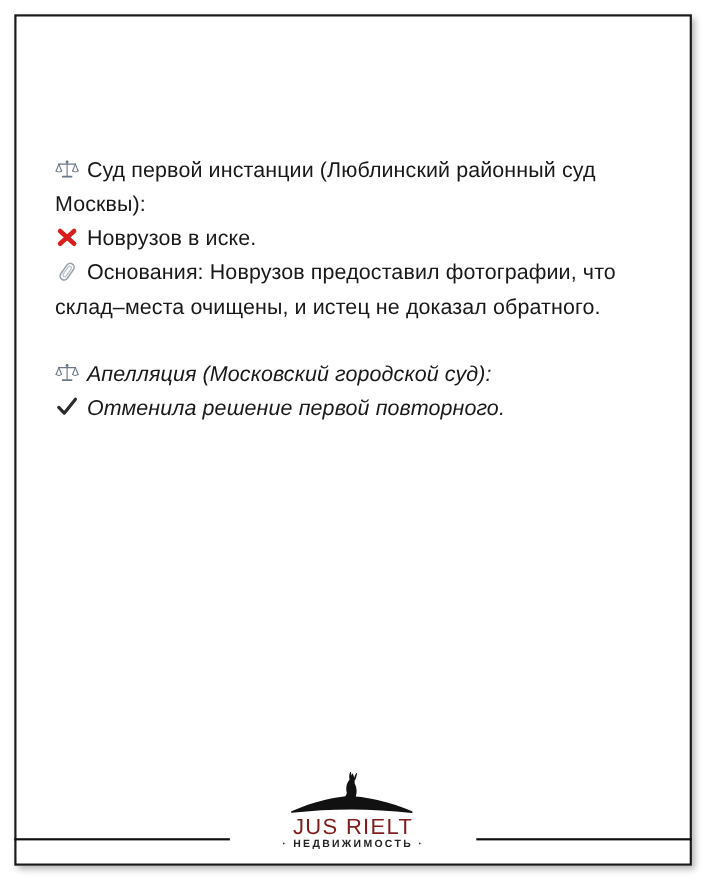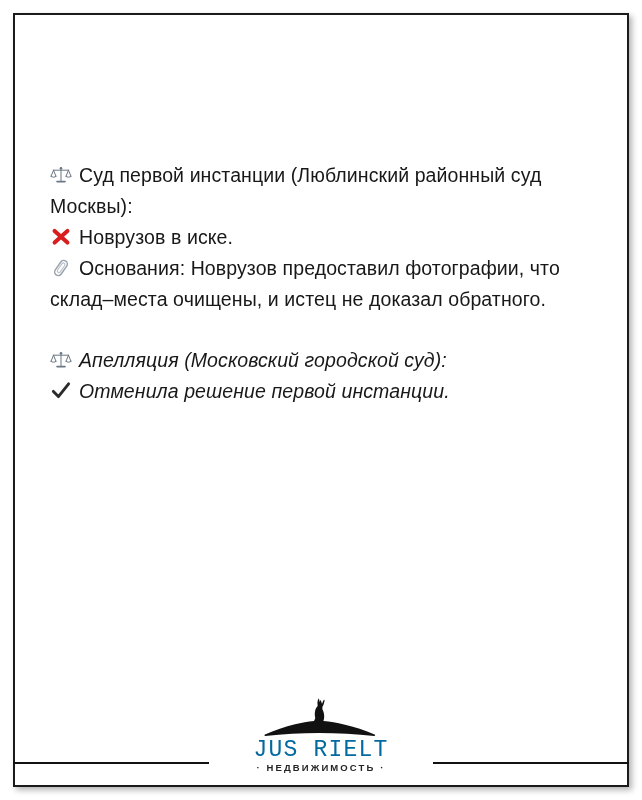--- a/index.html
+++ b/index.html
@@ -31,21 +31,21 @@
     bottom: 13px;
     border: 2px solid #1a1a1a;
     box-shadow: 3px 3px 6px rgba(0,0,0,0.30);
     background: #ffffff;
     box-sizing: border-box;
   }
 
   .content {
     position: absolute;
     left: 48px;
-    top: 160px;
+    top: 140px;
     width: 540px;
   }
 
   .block {
     margin: 0;
   }
   .block + .block {
     margin-top: 30px;
     font-style: italic;
   }
@@ -86,24 +86,24 @@
     transform: translateX(-50%);
     bottom: 14px;
     width: 180px;
     text-align: center;
   }
   .cat {
     display: block;
     margin: 0 auto 1px auto;
   }
   .brand {
-    font-family: Liberation Mono, monospace;
-    font-size: 23px;
+    font-family: Liberation Sans, sans-serif;
+    font-size: 20px;
     letter-spacing: 1.2px;
-    color: #0369a1;
+    color: #7f1d1d;
     line-height: 1;
     margin-top: -2px;
   }
   .sub {
     font-family: "Liberation Sans", sans-serif;
     font-size: 9.5px;
     font-weight: bold;
     letter-spacing: 2.1px;
     color: #242424;
     margin-top: 1px;
@@ -189,21 +189,21 @@
             <circle cx="11" cy="4.3" r="1.3" fill="#6b7785"></circle>
           </svg>
         </span><span>Апелляция (Московский городской суд):</span>
       </p>
 
       <p class="line first">
         <span class="ico">
           <svg width="22" height="22" viewBox="0 0 22 22">
             <path d="M3.4 11.4 L8.4 16.6 L18.6 3.9" fill="none" stroke="#2b2b2b" stroke-width="2.9" stroke-linecap="round" stroke-linejoin="round"></path>
           </svg>
-        </span><span>Отменила решение первой инстанции.</span>
+        </span><span>Отменила решение первой повторного.</span>
       </p>
 
 
     </div>
   </div>
 
   <div class="footer">
     <div class="rule left"></div>
     <div class="rule right"></div>
 

